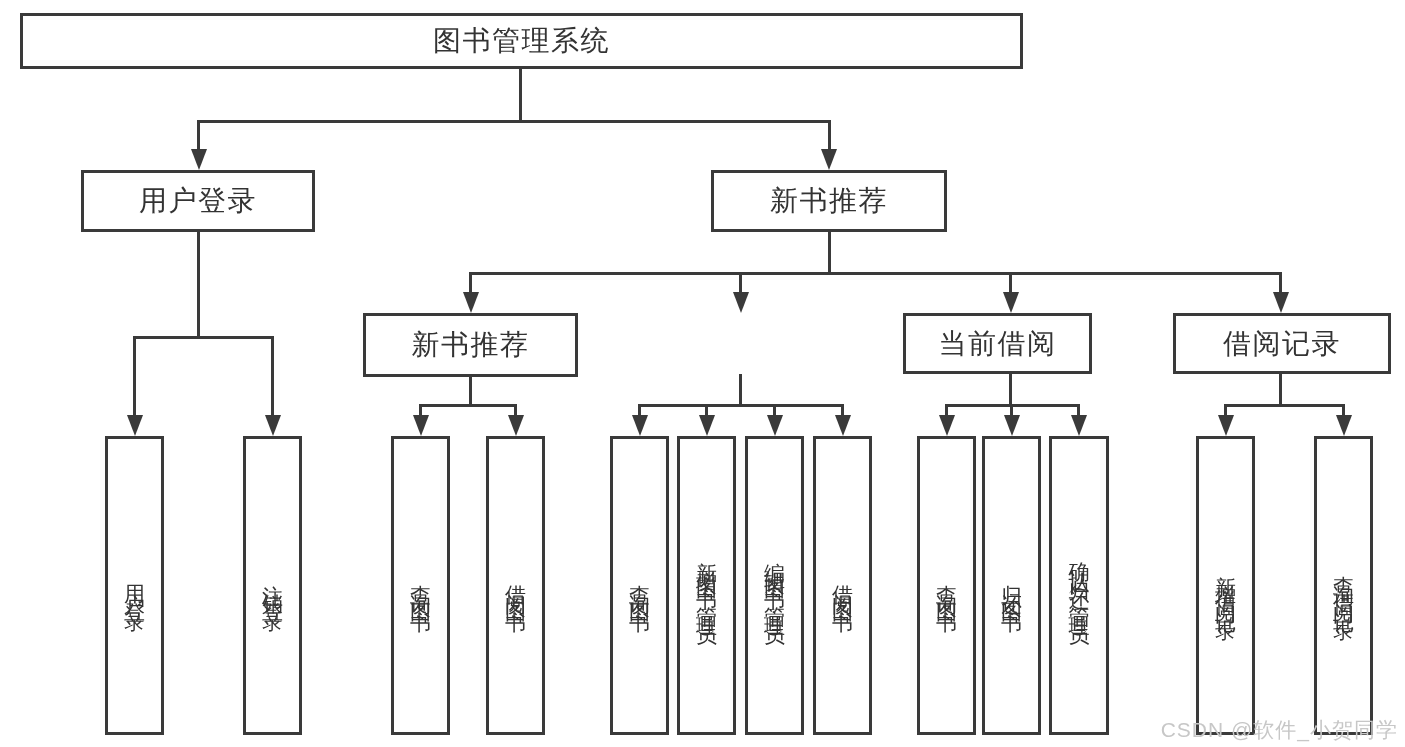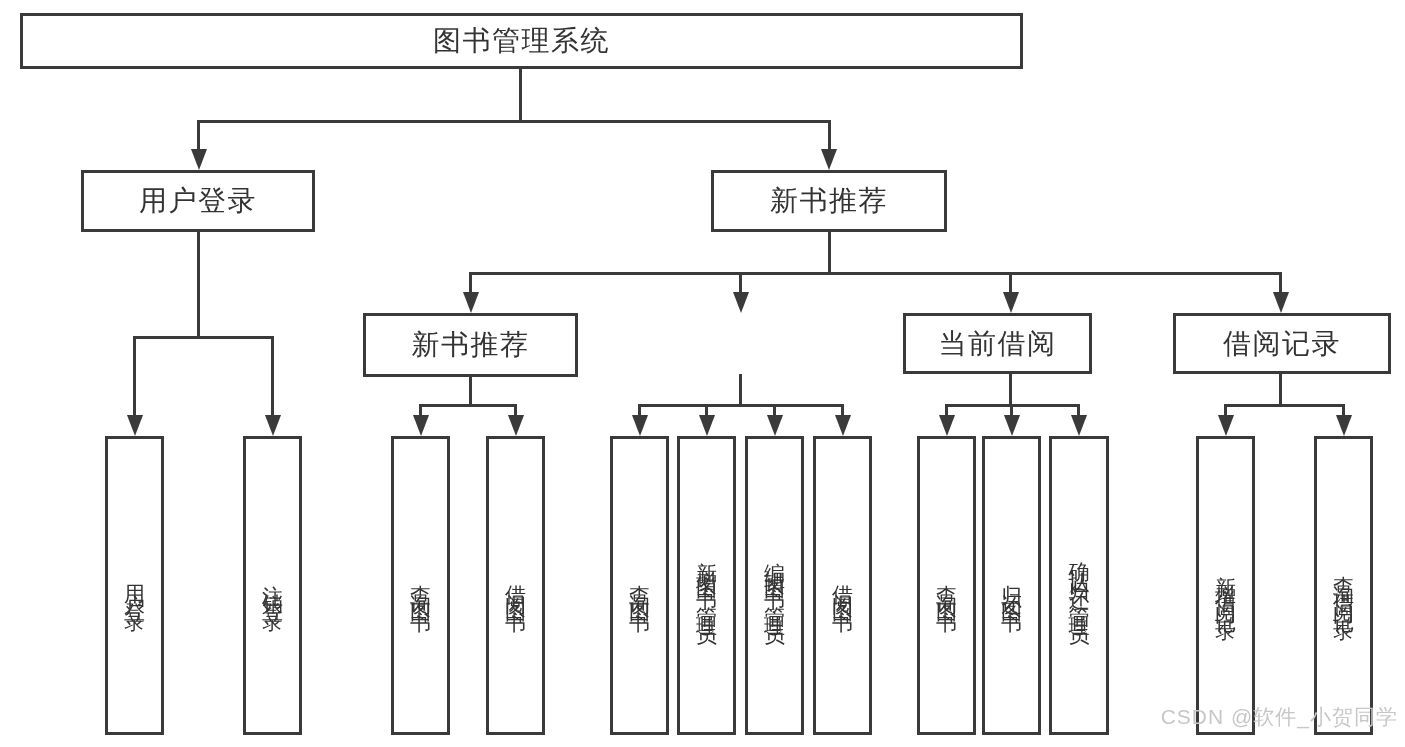--- a/index.html
+++ b/index.html
@@ -39,21 +39,21 @@
   .arrow{
     position:absolute;
     width:0;height:0;
     border-left:8px solid transparent;
     border-right:8px solid transparent;
     border-top:21px solid var(--line);
   }
   .watermark{
     position:absolute;
     right:7px;
-    bottom:16px;
+    bottom:3px;
     font-size:21px;
     color:var(--wm);
     letter-spacing:1px;
     white-space:nowrap;
   }
 </style>
 </head>
 <body>
 
 <div class="canvas">

